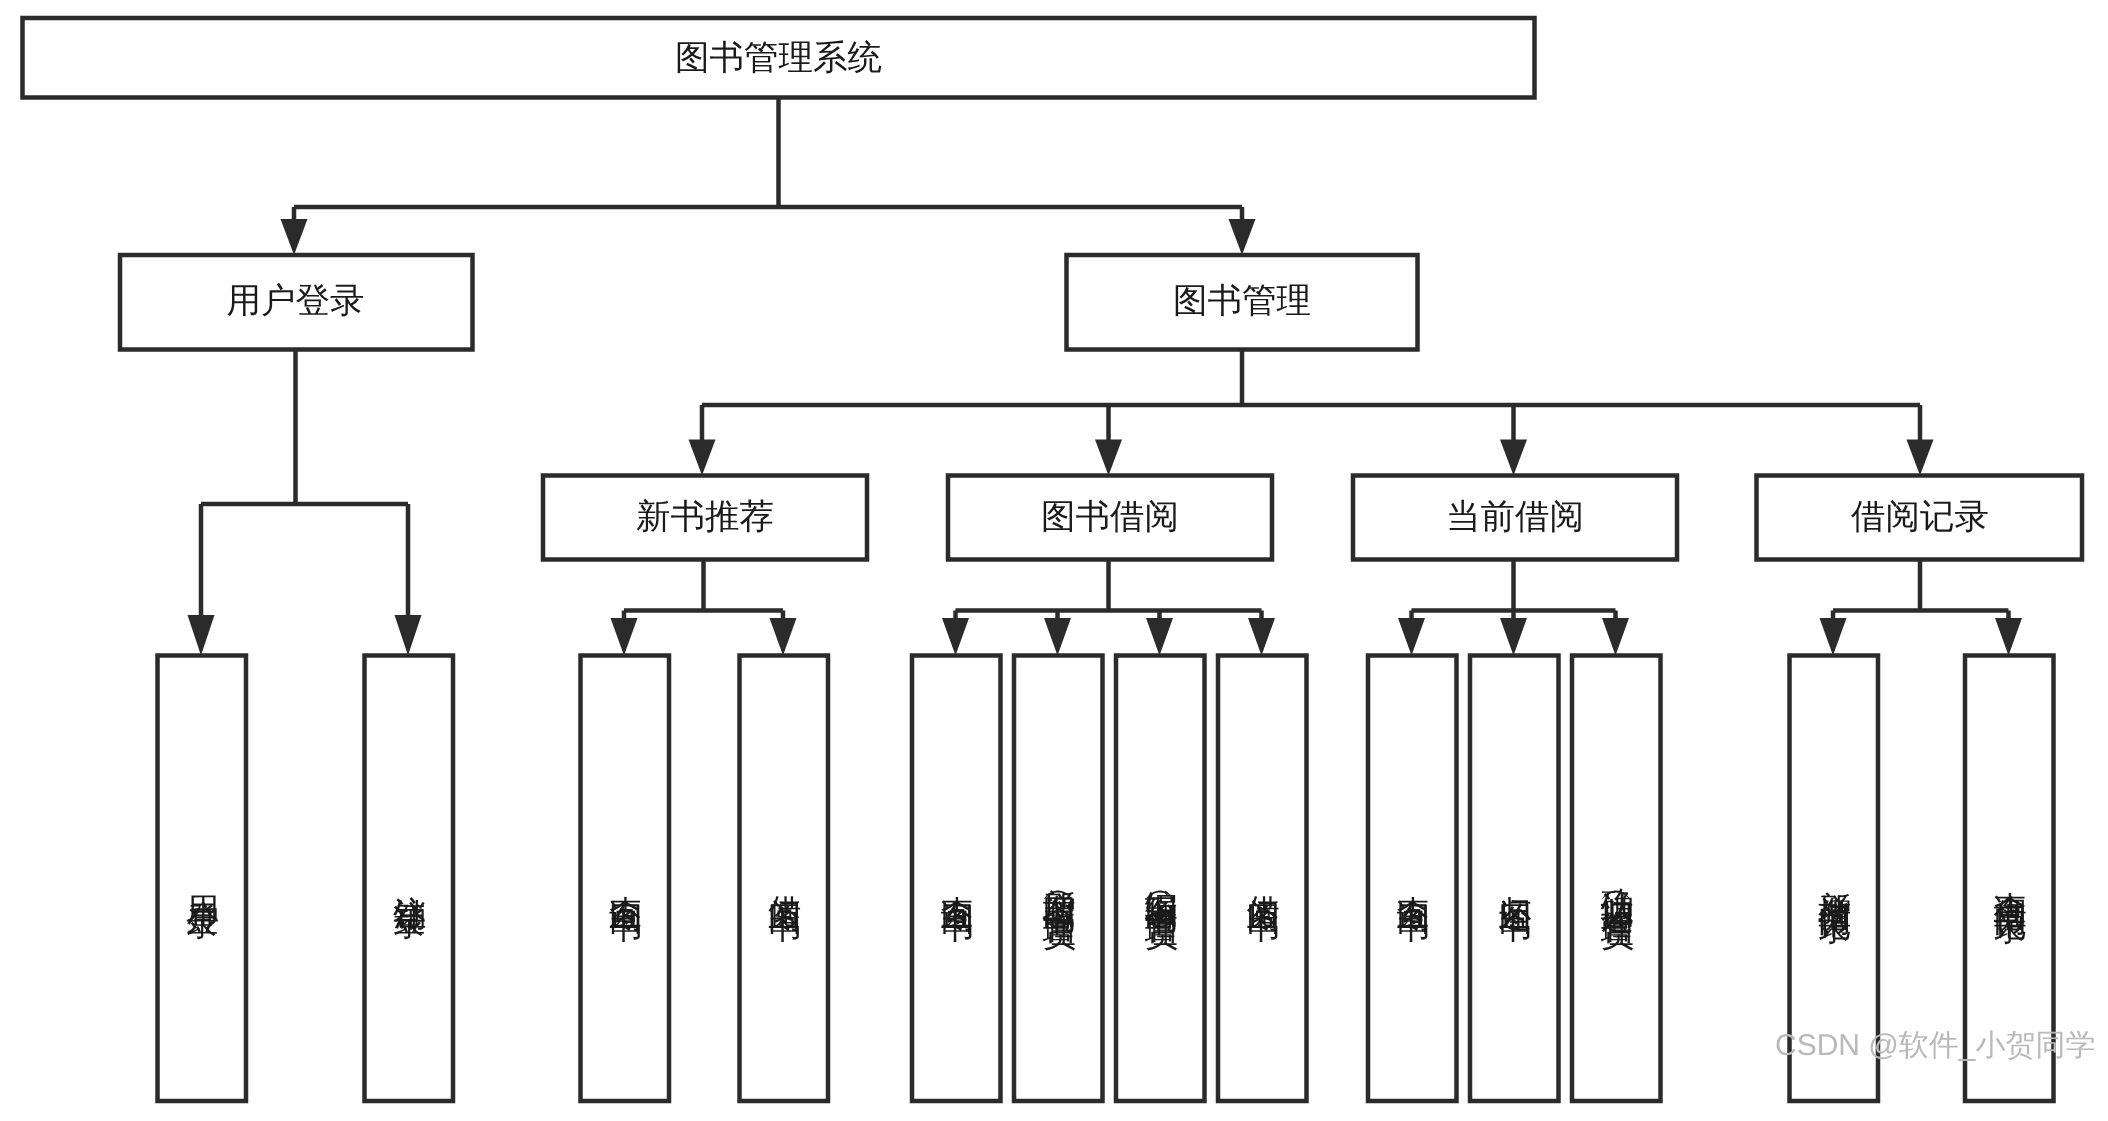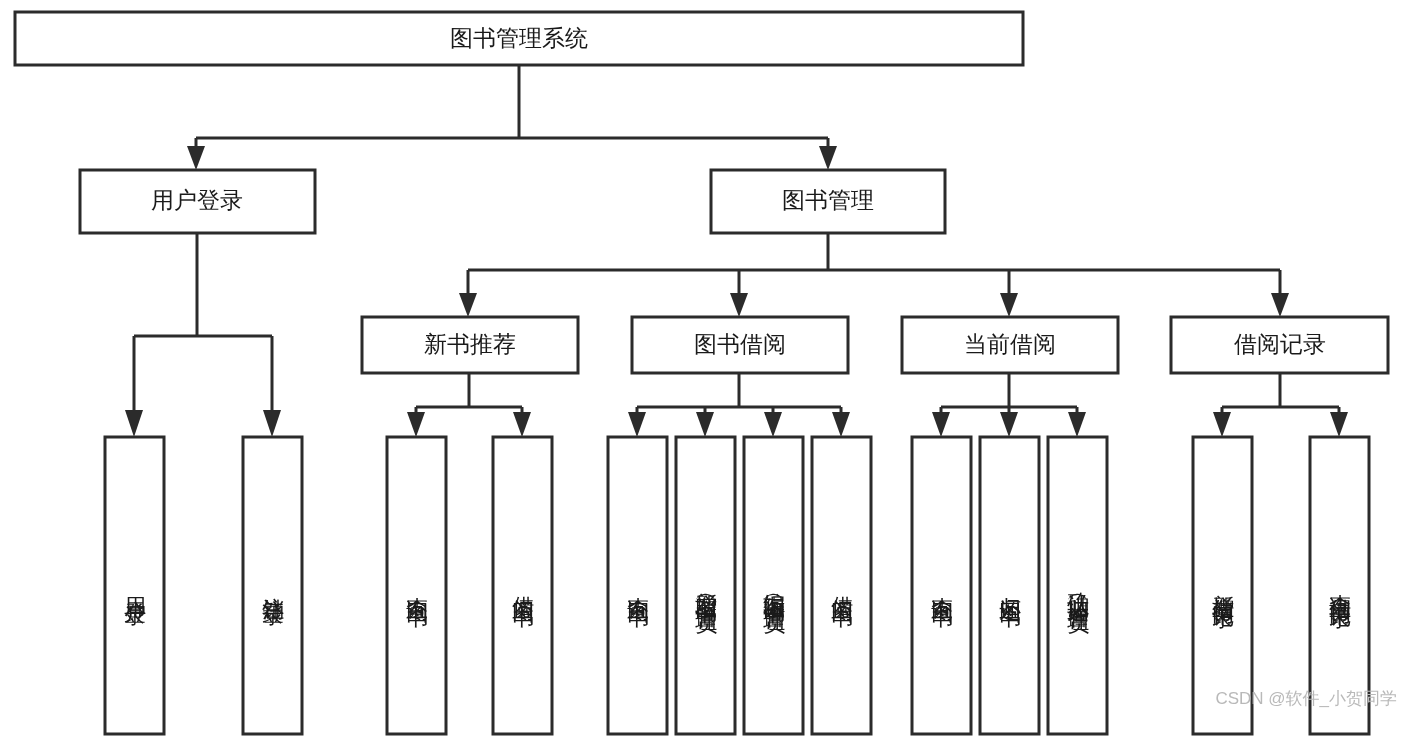--- a/index.html
+++ b/index.html
@@ -18,21 +18,21 @@
     fill:#1a1a1a;
     font-family:"Liberation Sans","DejaVu Sans",sans-serif;
     text-anchor:middle;
     dominant-baseline:middle;
   }
   .label-h{font-size:23px;}
   .label-v{font-size:22px;letter-spacing:3px;}
   .watermark{
     position:absolute;
     right:8px;bottom:6px;
-    font-size:17px;
+    font-size:20px;
     color:#b9b9b9;
     font-family:"Liberation Sans","DejaVu Sans",sans-serif;
     white-space:nowrap;
     pointer-events:none;
   }
 </style>
 </head>
 <body>
 
 <div id="diagram-root">

